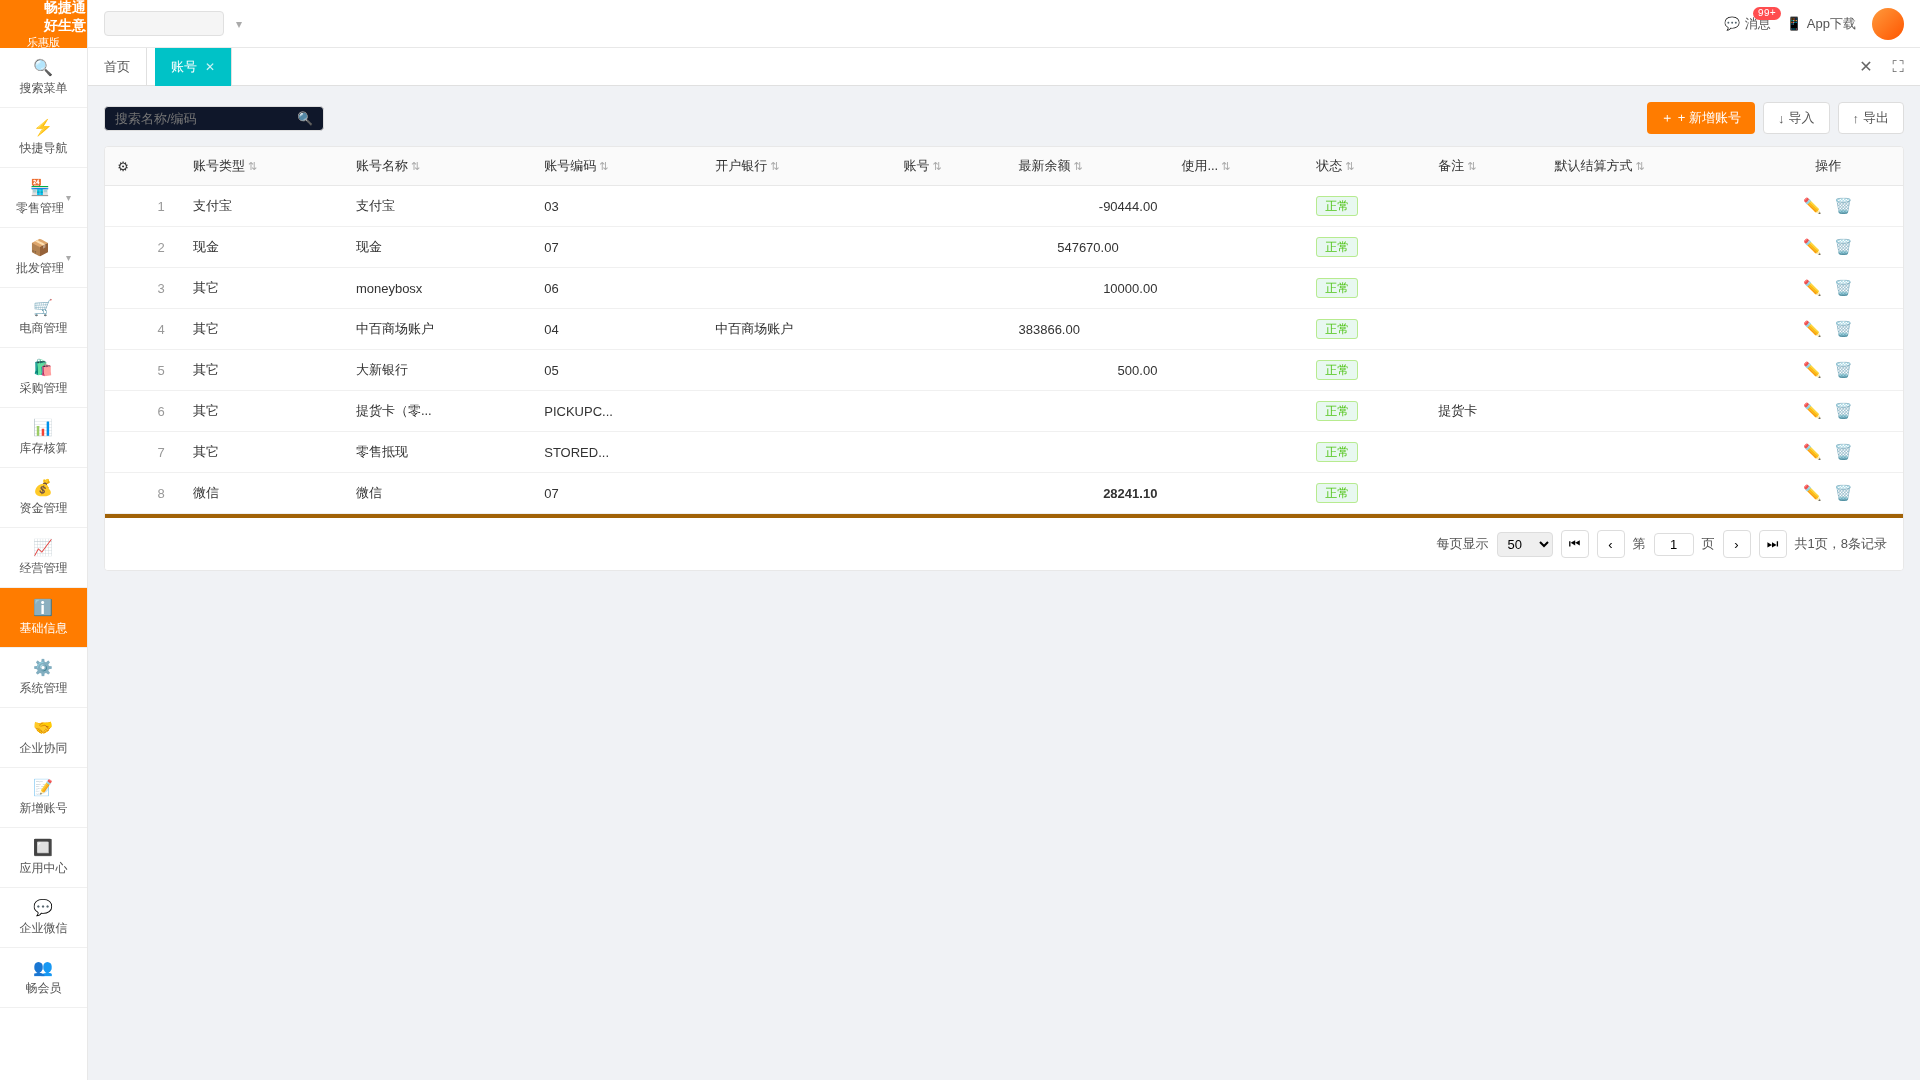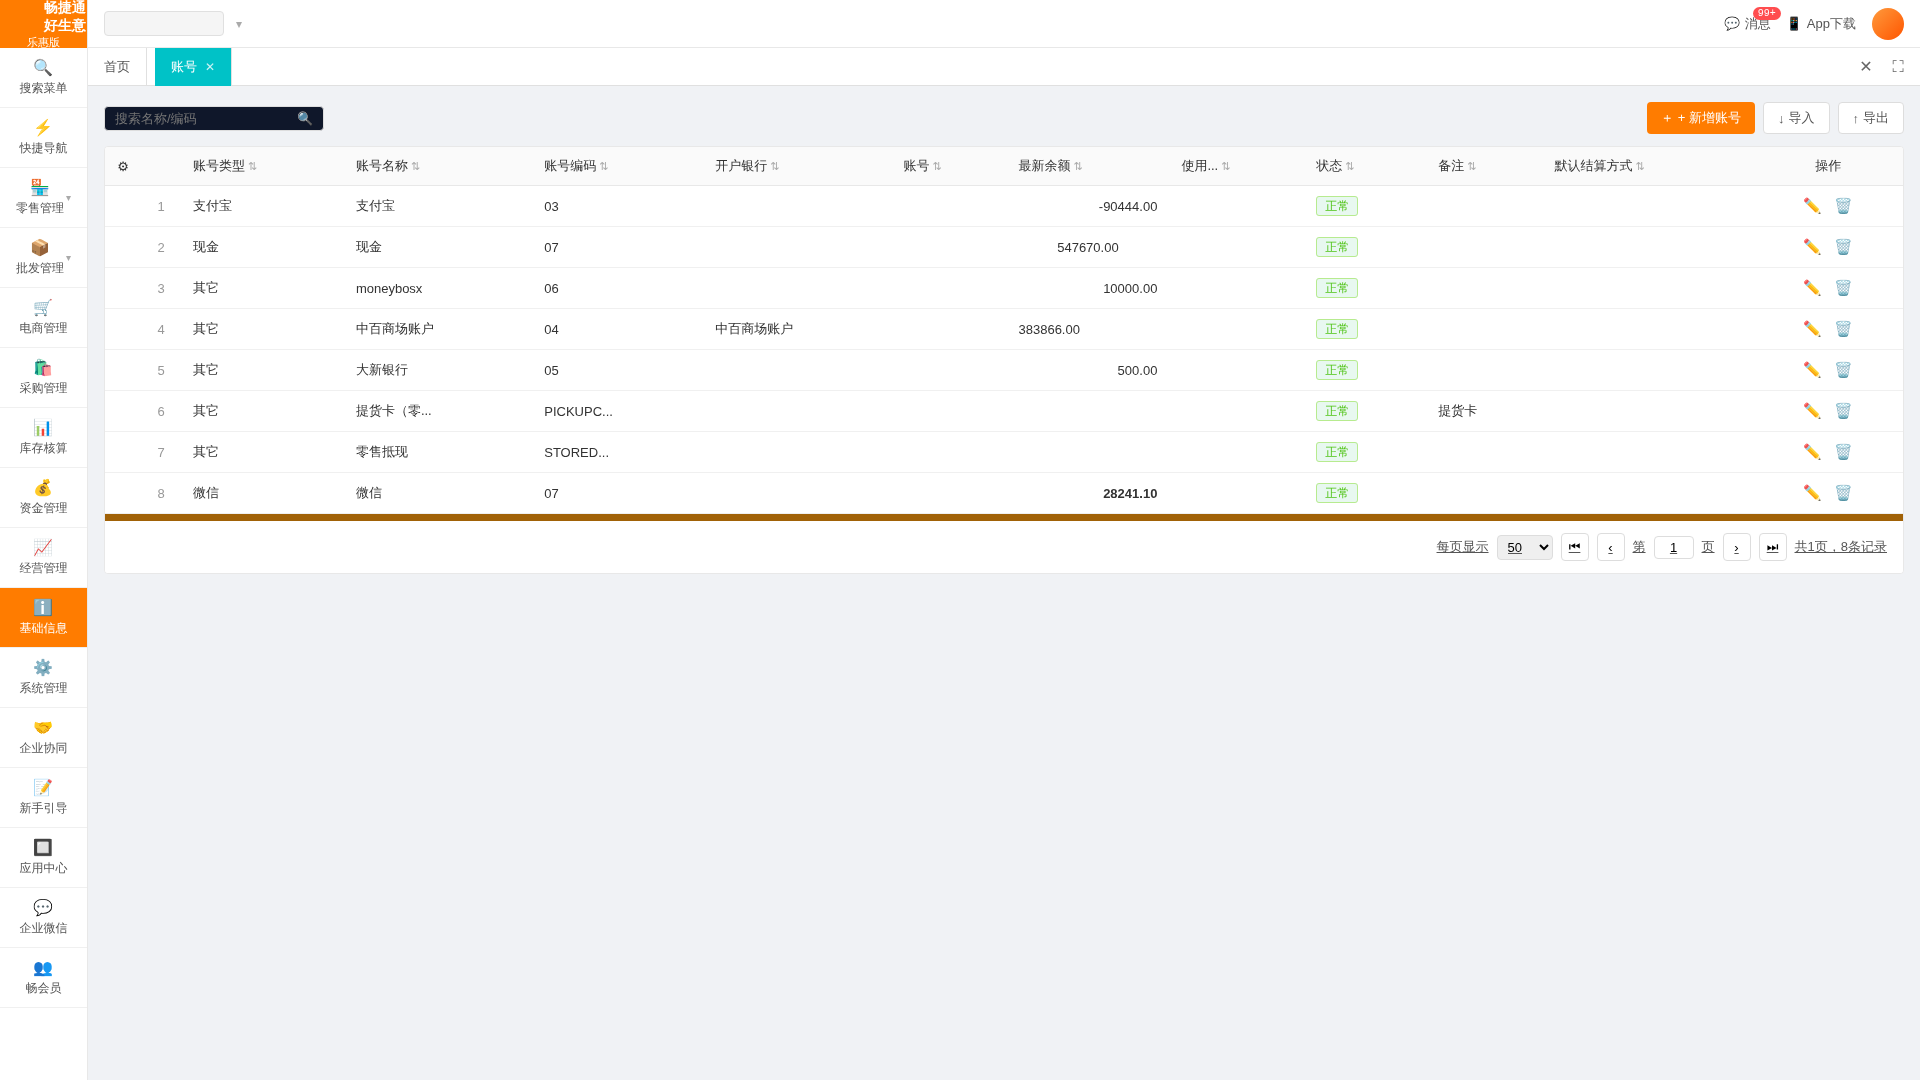--- a/index.html
+++ b/index.html
@@ -218,23 +218,22 @@
     
     .pagination-bar {
       display: flex;
       align-items: center;
       justify-content: flex-end;
       padding: 12px 16px;
       gap: 8px;
       font-size: 13px;
       color: #555;
       background: #fff;
-      border-top: 7px solid #a16207;
+      border-top: 4px solid #a16207;
       margin-top: 0;
-      text-decoration: underline;
     }
     .page-size-select {
       border: 1px solid #ddd;
       border-radius: 4px;
       padding: 3px 6px;
       font-size: 13px;
     }
     .page-btn {
       width: 28px; height: 28px;
       border: 1px solid #ddd;
@@ -312,21 +311,21 @@
   <div class="sidebar-item">
     <div class="s-icon">⚙️</div>
     <div>系统管理</div>
   </div>
   <div class="sidebar-item">
     <div class="s-icon">🤝</div>
     <div>企业协同</div>
   </div>
   <div class="sidebar-item">
     <div class="s-icon">📝</div>
-    <div>新手引导</div>
+    <div>新增账号</div>
   </div>
   <div class="sidebar-item">
     <div class="s-icon">🔲</div>
     <div>应用中心</div>
   </div>
   <div class="sidebar-item">
     <div class="s-icon">💬</div>
     <div>企业微信</div>
   </div>
   <div class="sidebar-item">

